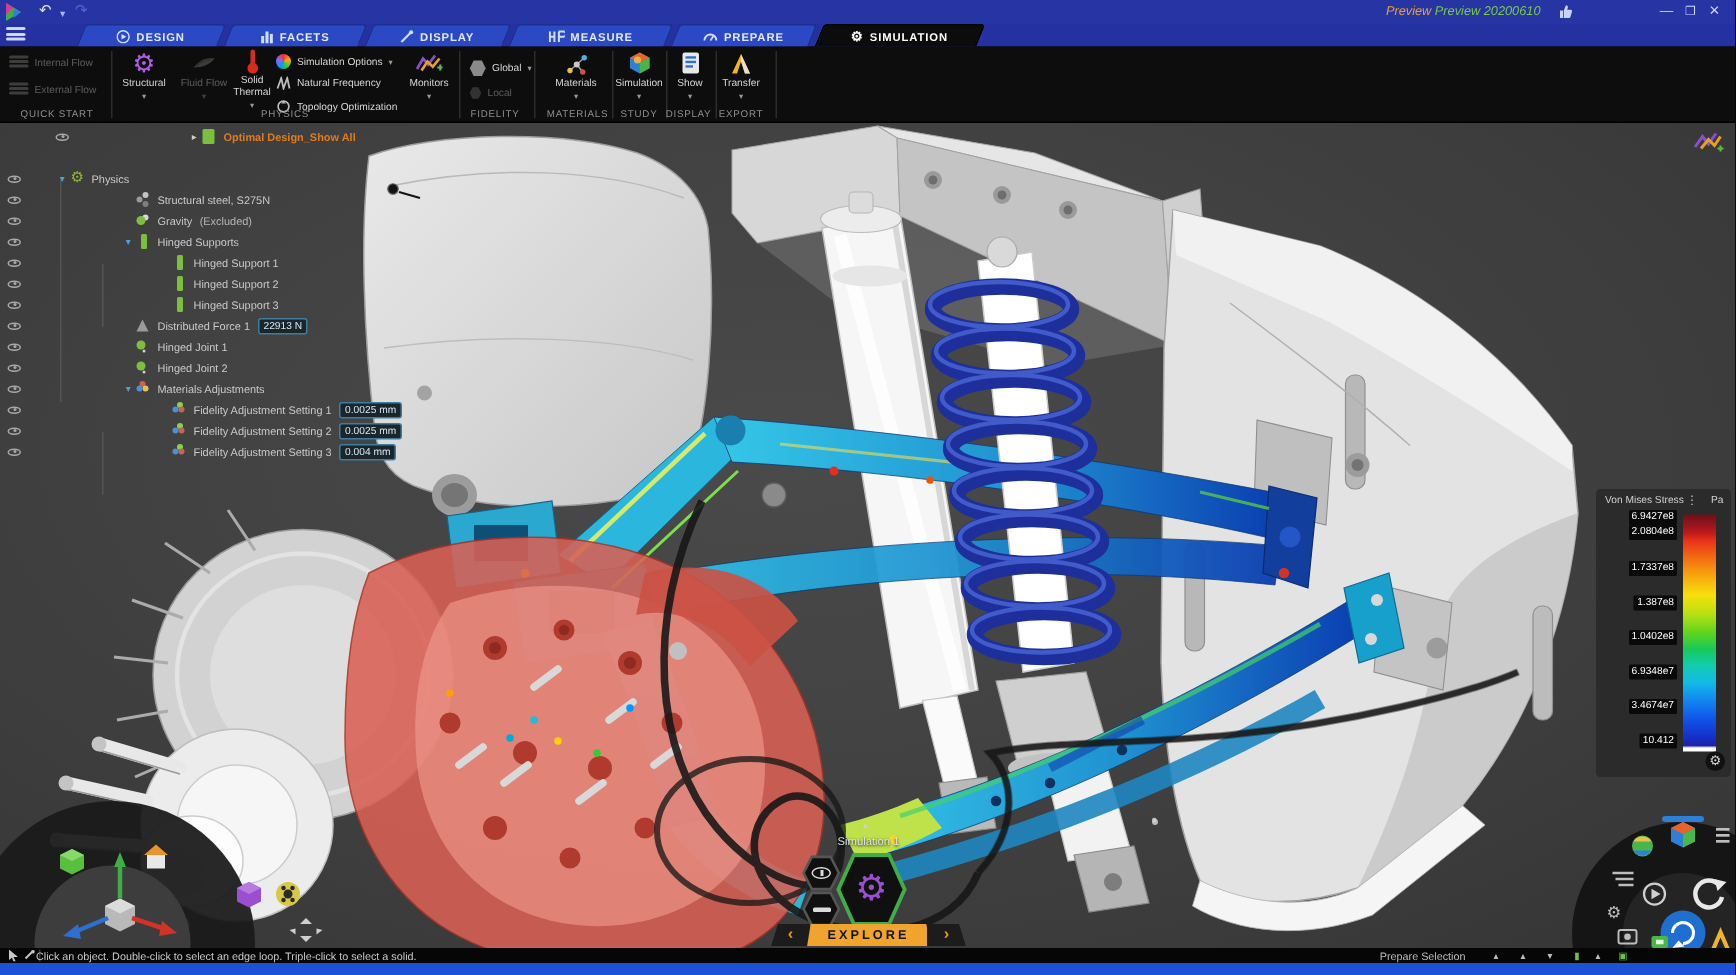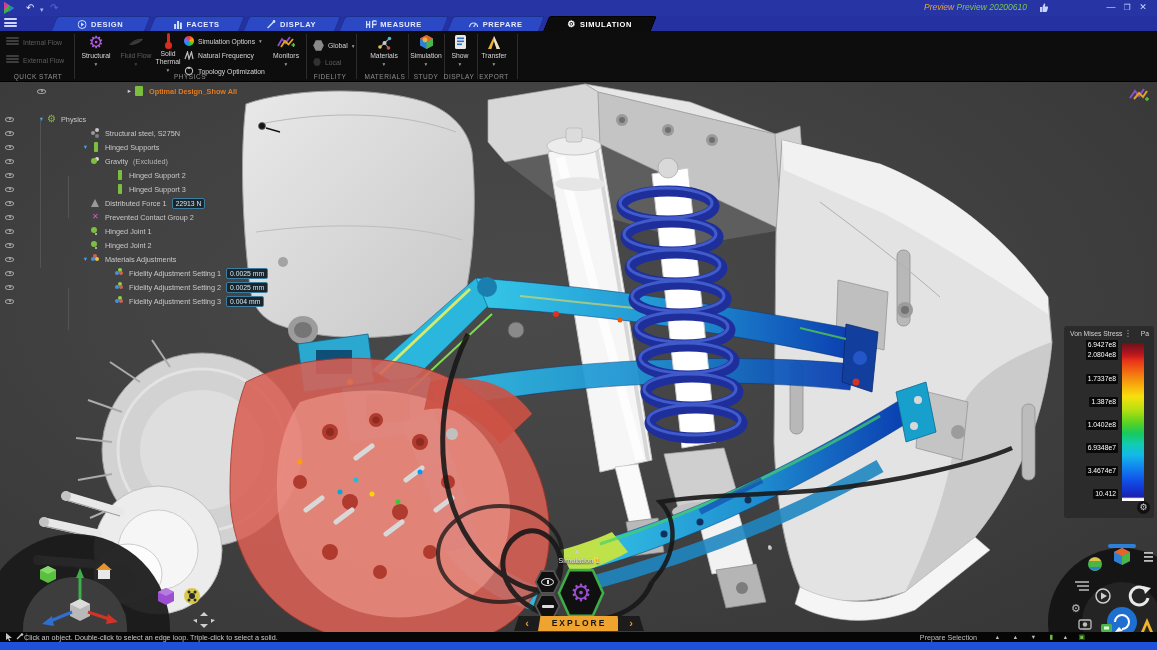--- a/index.html
+++ b/index.html
@@ -641,40 +641,50 @@
             <span class="tico">
               <span class="ticoin ic-steel" style="display:block;"></span>
             </span>
             <span class="tlabel">Structural steel, S275N</span>
 
           </div>
 
           <div class="trow lv1">
             <span class="eye"></span>
             <span class="tsp"></span>
+            <span class="texp"></span>
+            <span class="tico">
+              <span class="ticoin ic-grav" style="display:block;"></span>
+            </span>
+            <span class="tlabel">Gravity</span>
+
+            <span class="tsuffix">(Excluded)</span>
+          </div>
+
+          <div class="trow lv1">
+            <span class="eye"></span>
+            <span class="tsp"></span>
             <span class="texp">▾</span>
             <span class="tico">
               <span class="ticoin ic-sup" style="display:block;"></span>
             </span>
             <span class="tlabel">Hinged Supports</span>
 
           </div>
 
-          <div class="trow lv1">
-            <span class="eye"></span>
-            <span class="tsp"></span>
-            <span class="texp"></span>
-            <span class="tico">
-              <span class="ticoin ic-grav" style="display:block;"></span>
-            </span>
-            <span class="tlabel">Gravity</span>
-
-            <span class="tsuffix">(Excluded)</span>
-          </div>
-
+          <div class="trow lv2">
+            <span class="eye"></span>
+            <span class="tsp"></span>
+            <span class="texp"></span>
+            <span class="tico">
+              <span class="ticoin ic-sup" style="display:block;"></span>
+            </span>
+            <span class="tlabel">Hinged Support 1</span>
+
+          </div>
 
           <div class="trow lv2">
             <span class="eye"></span>
             <span class="tsp"></span>
             <span class="texp"></span>
             <span class="tico">
               <span class="ticoin ic-sup" style="display:block;"></span>
             </span>
             <span class="tlabel">Hinged Support 2</span>
 
@@ -696,30 +706,20 @@
             <span class="tsp"></span>
             <span class="texp"></span>
             <span class="tico">
               <span class="ticoin ic-force" style="display:block;"></span>
             </span>
             <span class="tlabel">Distributed Force 1</span>
             <span class="tval">22913 N</span>
 
           </div>
 
-          <div class="trow lv1">
-            <span class="eye"></span>
-            <span class="tsp"></span>
-            <span class="texp"></span>
-            <span class="tico">
-              <span class="ticoin ic-contact" style="display:block;"></span>
-            </span>
-            <span class="tlabel">Prevented Contact Group 2</span>
-
-          </div>
 
           <div class="trow lv1">
             <span class="eye"></span>
             <span class="tsp"></span>
             <span class="texp"></span>
             <span class="tico">
               <span class="ticoin ic-joint" style="display:block;"></span>
             </span>
             <span class="tlabel">Hinged Joint 1</span>
 

